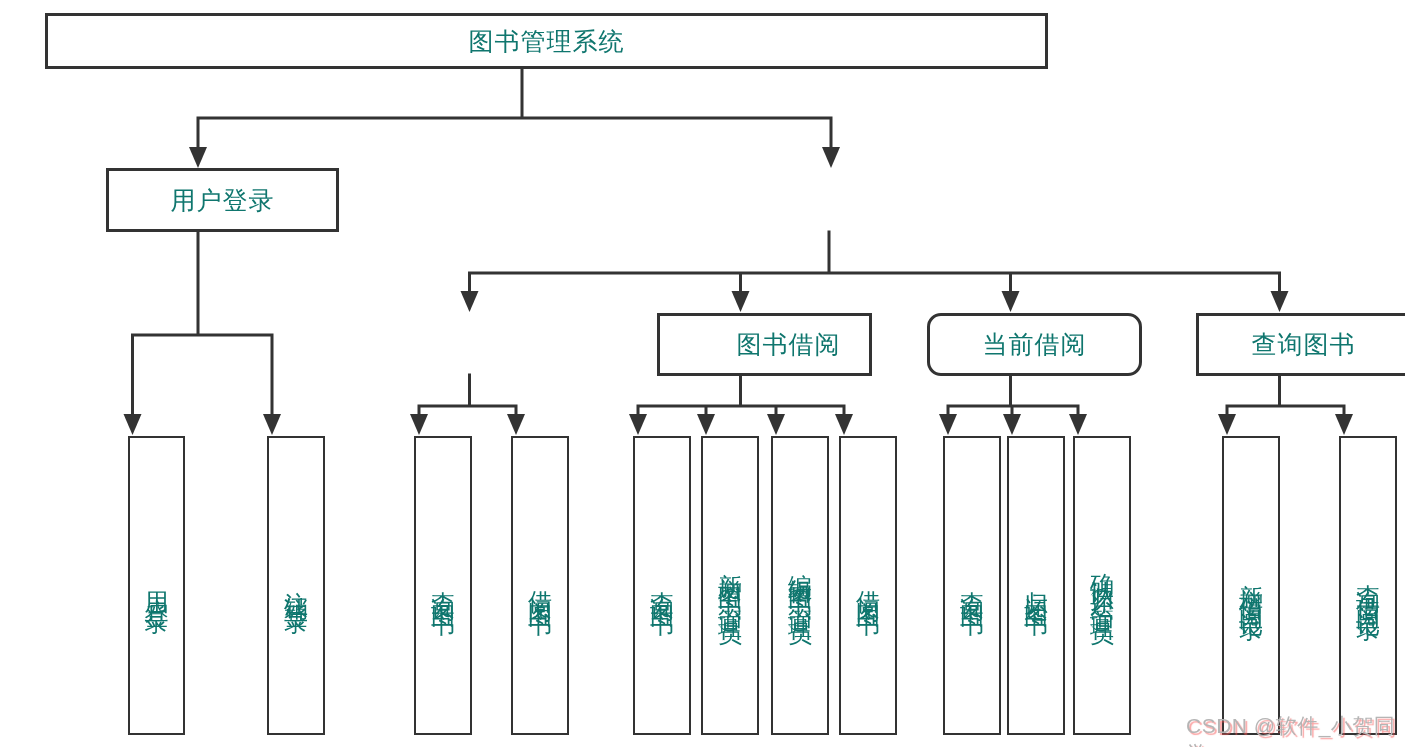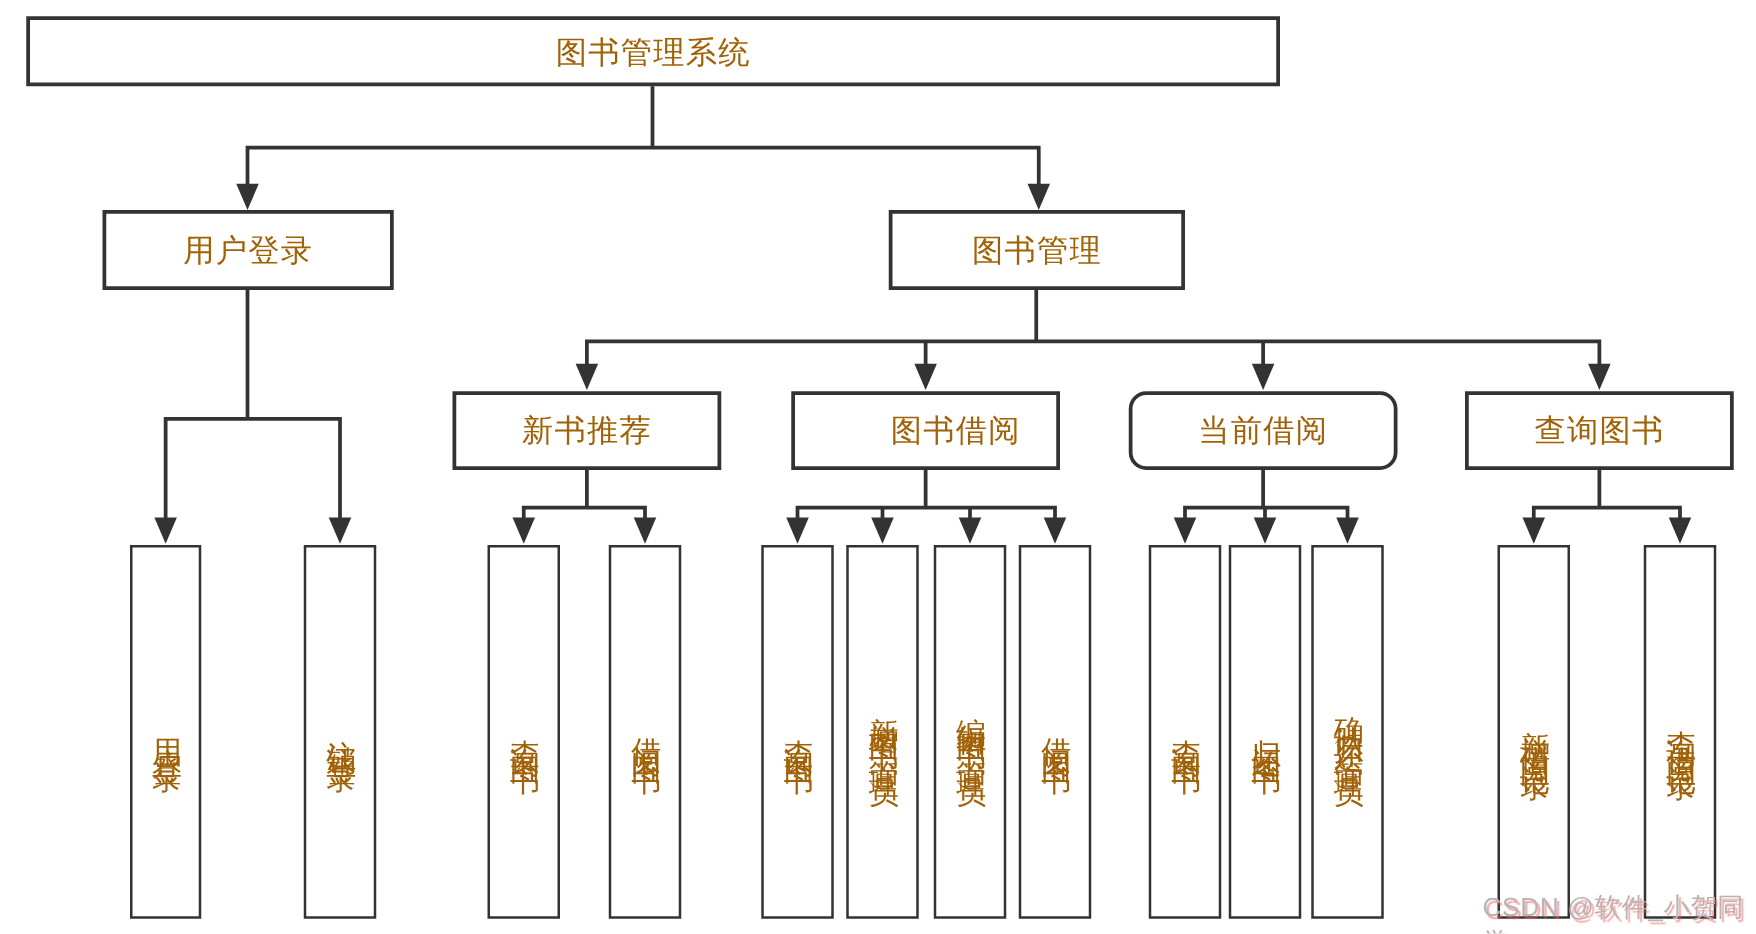--- a/index.html
+++ b/index.html
@@ -6,22 +6,22 @@
   body { font-family: "Liberation Sans", sans-serif; }
   .canvas {
     position:relative; width:1405px; height:747px;
     background:#ffffff; overflow:hidden;
   }
   .connectors { position:absolute; left:0; top:0; width:1405px; height:747px; z-index:0; }
   .box {
     position:absolute; box-sizing:border-box;
     border:3px solid #333333; background:#ffffff;
     display:flex; align-items:center; justify-content:center;
-    font-size:25px; color:#a16207; letter-spacing:1px;
-    z-index:1; white-space:nowrap;
+    font-size:25px; color:#0f766e; letter-spacing:1px;
+    z-index:1; white-space:nowrap;margin-left:24px;
   }
   .vbox {
     border-width:2.5px;
     writing-mode:vertical-rl; text-orientation:mixed;
     font-size:24px; letter-spacing:7px; line-height:1;
     white-space:normal;
   }
   .watermark {
     position:absolute; left:1186px; top:712px; z-index:2;
     font-size:21px; color:#b5b5b5; letter-spacing:0.5px;
@@ -69,23 +69,21 @@
       <polygon points="1012,435 1003,414 1021,414"></polygon>
       <polygon points="1078,435 1069,414 1087,414"></polygon>
       <polygon points="1227,435 1218,414 1236,414"></polygon>
       <polygon points="1344,435 1335,414 1353,414"></polygon>
     </g>
   </svg>
 
   <div class="box" style="left:21px; top:13px; width:1003px; height:56px;">图书管理系统</div>
 
   <div class="box" style="left:82px; top:168px; width:233px; height:64px;">用户登录</div>
-  <div class="box" style="left:711px; top:168px; width:237px; height:64px;">图书管理</div>
 
-  <div class="box" style="left:362px; top:313px; width:215px; height:63px;">新书推荐</div>
   <div class="box" style="left:633px; top:313px; width:215px; height:63px;padding-left:48px;">图书借阅</div>
   <div class="box" style="left:903px; top:313px; width:215px; height:63px;border-radius:14px;">当前借阅</div>
   <div class="box" style="left:1172px; top:313px; width:215px; height:63px;">查询图书</div>
 
   <div class="box vbox" style="left:104px; top:436px; width:57px; height:299px;">用户登录</div>
   <div class="box vbox" style="left:243px; top:436px; width:58px; height:299px;">注销登录</div>
 
   <div class="box vbox" style="left:390px; top:436px; width:58px; height:299px;">查询图书</div>
   <div class="box vbox" style="left:487px; top:436px; width:58px; height:299px;">借阅图书</div>
 

